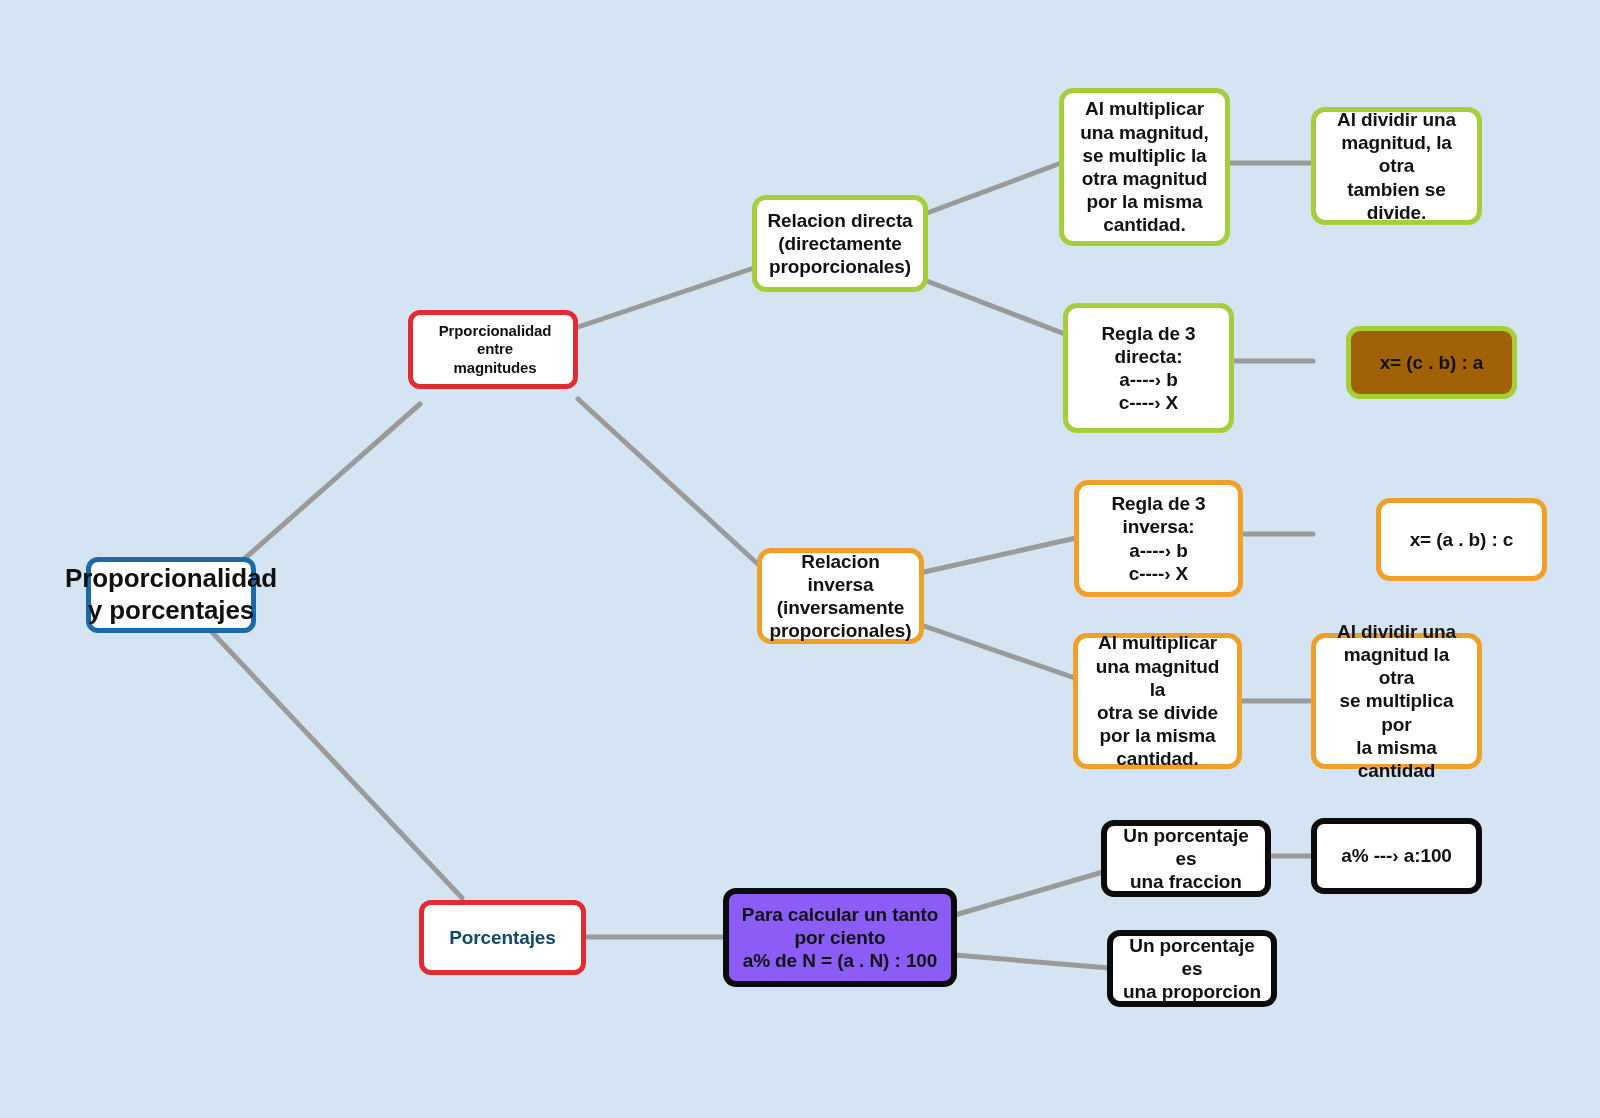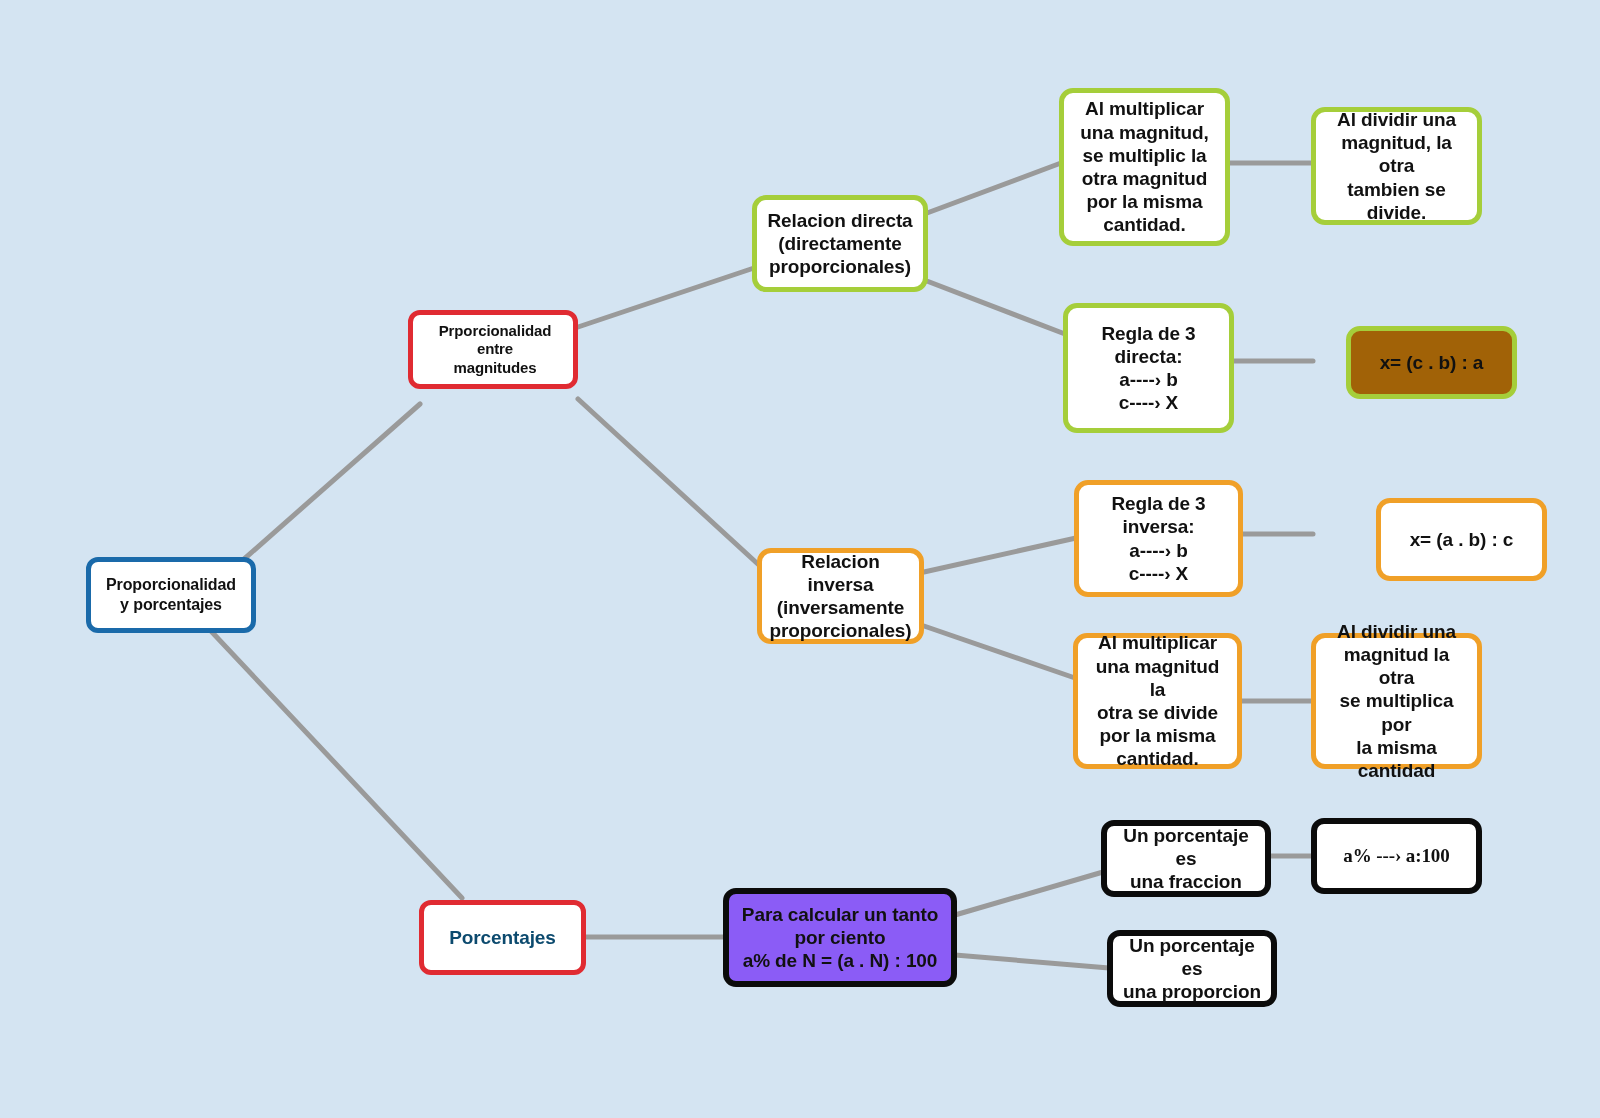--- a/index.html
+++ b/index.html
@@ -66,21 +66,21 @@
       <line x1="924" y1="572" x2="1076" y2="538" stroke="#9a9a9a" stroke-width="5" stroke-linecap="round"></line>
       <line x1="1241" y1="534" x2="1313" y2="534" stroke="#9a9a9a" stroke-width="5" stroke-linecap="round"></line>
       <line x1="924" y1="626" x2="1075" y2="678" stroke="#9a9a9a" stroke-width="5" stroke-linecap="round"></line>
       <line x1="1240" y1="701" x2="1313" y2="701" stroke="#9a9a9a" stroke-width="5" stroke-linecap="round"></line>
       <line x1="586" y1="937" x2="725" y2="937" stroke="#9a9a9a" stroke-width="5" stroke-linecap="round"></line>
       <line x1="955" y1="915" x2="1103" y2="872" stroke="#9a9a9a" stroke-width="5" stroke-linecap="round"></line>
       <line x1="1269" y1="856" x2="1313" y2="856" stroke="#9a9a9a" stroke-width="5" stroke-linecap="round"></line>
       <line x1="955" y1="955" x2="1109" y2="968" stroke="#9a9a9a" stroke-width="5" stroke-linecap="round"></line>
     </svg>
   <div id="node-layer">
-      <div class="node lvl-root" style="left: 86px; top: 557px; width: 170px; height: 76px; font-size: 16px; border-color: rgb(26, 106, 170); background: rgb(255, 255, 255); color: rgb(17, 17, 17);">Proporcionalidad
+      <div class="node lvl-root" style="left: 86px; top: 557px; width: 170px; height: 76px; font-size: 26px; border-color: rgb(26, 106, 170); background: rgb(255, 255, 255); color: rgb(17, 17, 17);">Proporcionalidad
 y porcentajes</div>
       <div class="node lvl-red" style="left: 408px; top: 310px; width: 170px; height: 79px; font-size: 15px; border-color: rgb(224, 43, 50); background: rgb(255, 255, 255); color: rgb(17, 17, 17); padding-left: 12px;">Prporcionalidad
 entre
 magnitudes</div>
       <div class="node lvl-green" style="left: 752px; top: 195px; width: 176px; height: 97px; font-size: 19px; border-color: rgb(165, 206, 58); background: rgb(255, 255, 255); color: rgb(17, 17, 17);">Relacion directa
 (directamente
 proporcionales)</div>
       <div class="node lvl-green" style="left: 1059px; top: 88px; width: 171px; height: 158px; font-size: 19px; border-color: rgb(165, 206, 58); background: rgb(255, 255, 255); color: rgb(17, 17, 17);">Al multiplicar
 una magnitud,
 se multiplic la
@@ -113,17 +113,17 @@
 magnitud la otra
 se multiplica por
 la misma
 cantidad</div>
       <div class="node lvl-red" style="left: 419px; top: 900px; width: 167px; height: 75px; font-size: 19px; border-color: rgb(224, 43, 50); background: rgb(255, 255, 255); color: #0c4a6e;">Porcentajes</div>
       <div class="node lvl-black" style="left: 723px; top: 888px; width: 234px; height: 99px; font-size: 19px; border-color: rgb(11, 11, 11); background: #8b5cf6; color: rgb(17, 17, 17);">Para calcular un  tanto
 por ciento
 a% de N = (a . N) : 100</div>
       <div class="node lvl-black" style="left: 1101px; top: 820px; width: 170px; height: 77px; font-size: 19px; border-color: rgb(11, 11, 11); background: rgb(255, 255, 255); color: rgb(17, 17, 17);">Un porcentaje es
 una fraccion</div>
-      <div class="node lvl-black" style="left: 1311px; top: 818px; width: 171px; height: 76px; font-size: 19px; border-color: rgb(11, 11, 11); background: rgb(255, 255, 255); color: rgb(17, 17, 17); font-family: Liberation Serif, serif;">a% ---› a:100</div>
+      <div class="node lvl-black" style="left: 1311px; top: 818px; width: 171px; height: 76px; font-size: 19px; border-color: rgb(11, 11, 11); background: rgb(255, 255, 255); color: rgb(17, 17, 17);">a% ---› a:100</div>
       <div class="node lvl-black" style="left: 1107px; top: 930px; width: 170px; height: 77px; font-size: 19px; border-color: rgb(11, 11, 11); background: rgb(255, 255, 255); color: rgb(17, 17, 17);">Un porcentaje es
 una proporcion</div>
     </div>
 </div>
 
 </body></html>

